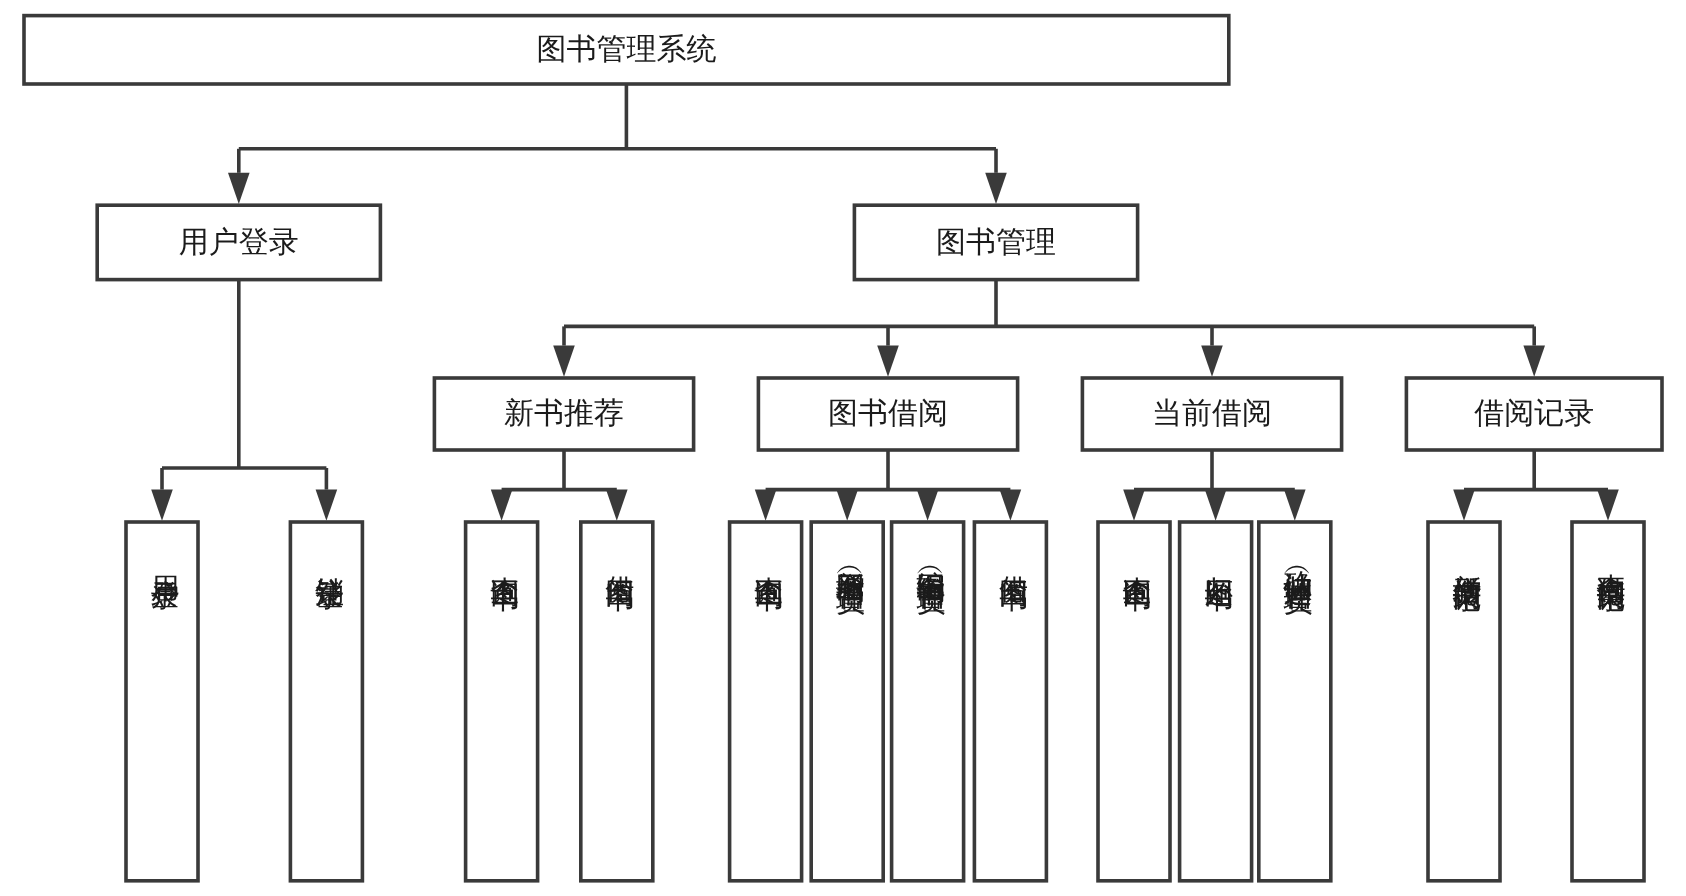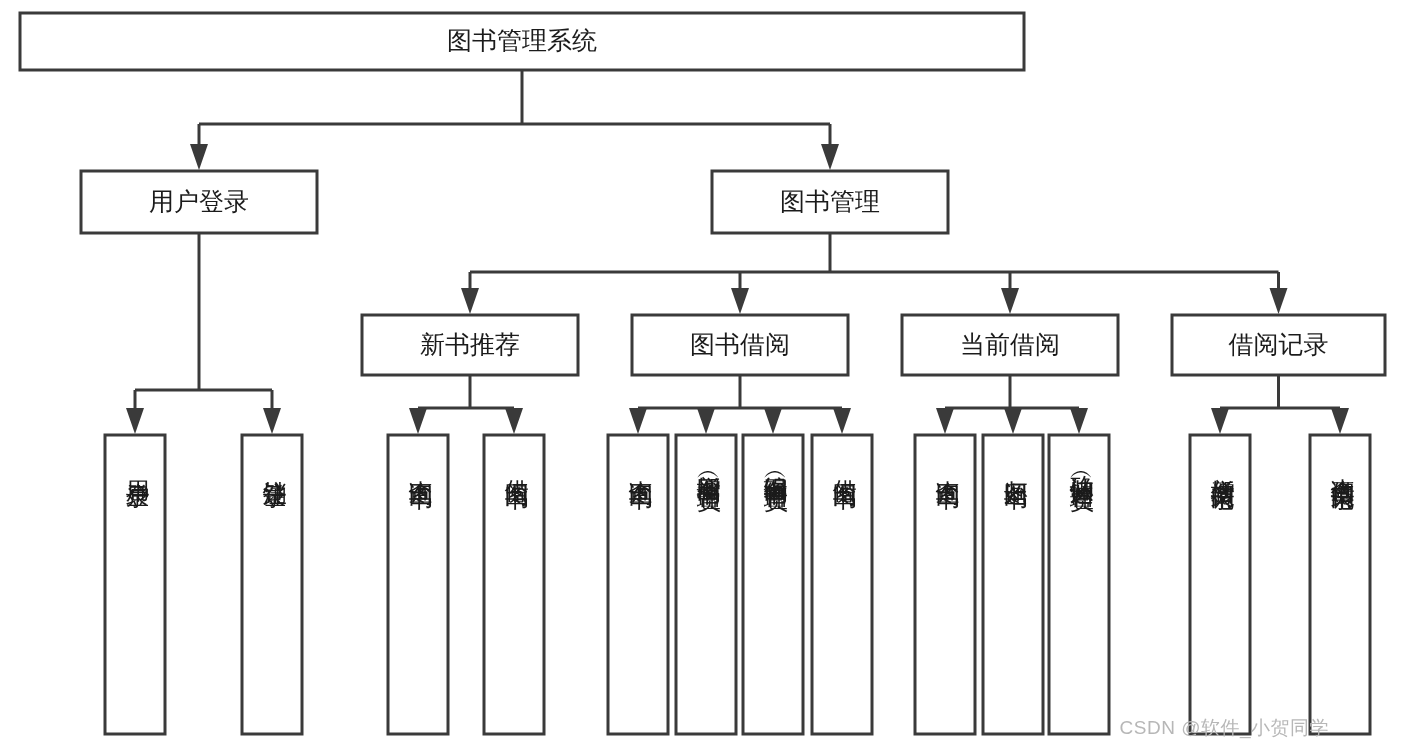--- a/index.html
+++ b/index.html
@@ -205,14 +205,13 @@
         <g>
           <rect class="node-rect leaf" x="1190" y="435" width="60" height="299"></rect>
           <text class="node-label vertical" x="1221" y="465" dominant-baseline="hanging">新增借阅记录</text>
         </g>
         <g>
           <rect class="node-rect leaf" x="1310" y="435" width="60" height="299"></rect>
           <text class="node-label vertical" x="1341" y="465" dominant-baseline="hanging">查询借阅记录</text>
         </g>
       </g>
   </svg>
-  <div class="watermark-text">CSDN @软件_小贺同学</div>
 </div>
 
 </body></html>

